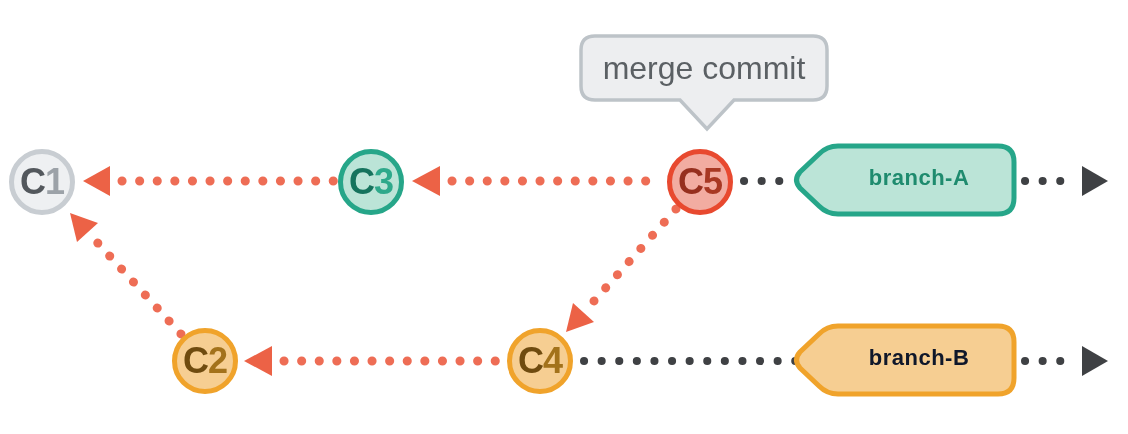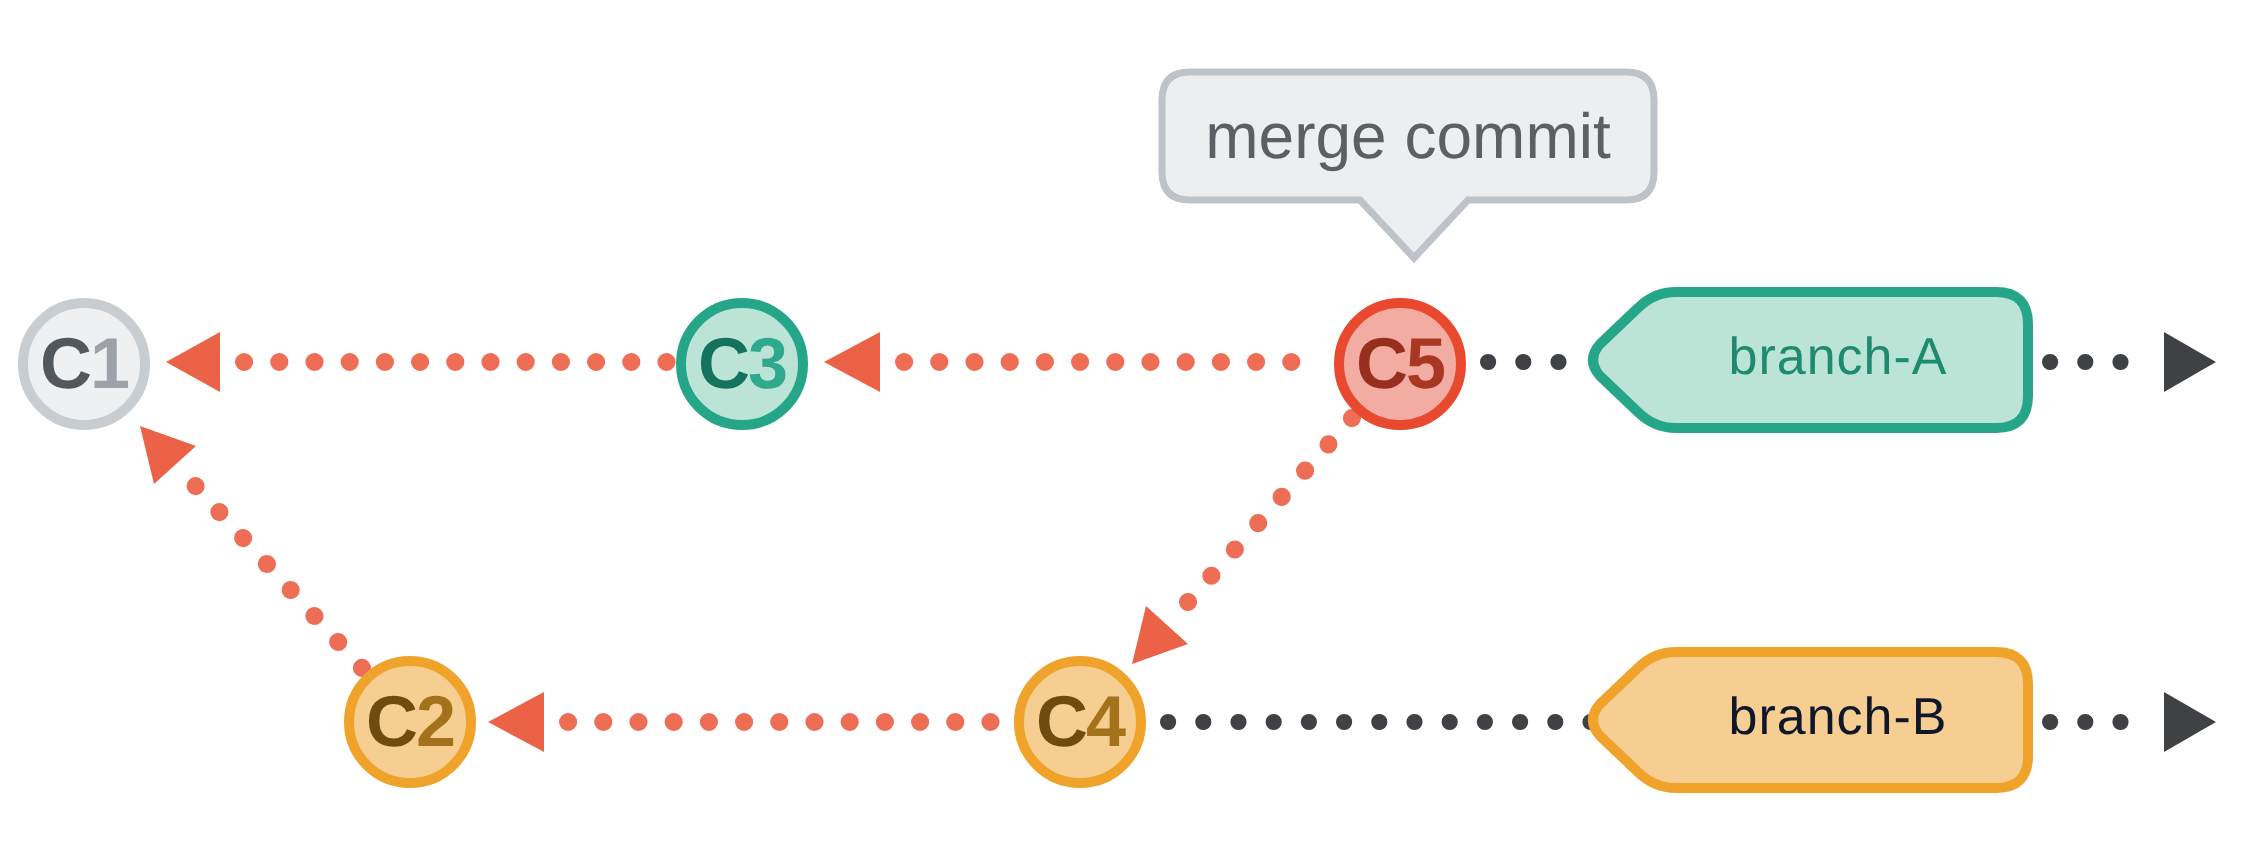--- a/index.html
+++ b/index.html
@@ -30,21 +30,21 @@
   .commit.gray   .c{color:#53585D;} .commit.gray   .d{color:#9CA2A8;}
   .commit.teal   .c{color:#15735D;} .commit.teal   .d{color:#2EA98B;}
   .commit.orange .c{color:#6F4B0F;} .commit.orange .d{color:#A3721B;}
   .commit.red    .c{color:#962F1E;} .commit.red    .d{color:#A83823;}
 
   
   .branch-label{
     position:absolute;
     left:824px;width:190px;height:56px;
     display:flex;align-items:center;justify-content:center;
-    font-weight:normal;font-size:26px;letter-spacing:0.5px;
+    font-weight:bold;font-size:22px;letter-spacing:0.5px;
   }
   .branch-label.teal-text{color:#1E8B6E;}
   .branch-label.orange-text{color:#0f172a;}
 
   
   .callout-text{
     position:absolute;
     left:581px;top:40px;width:246px;height:56px;
     display:flex;align-items:center;justify-content:center;
     font-size:32px;color:#5B6064;

